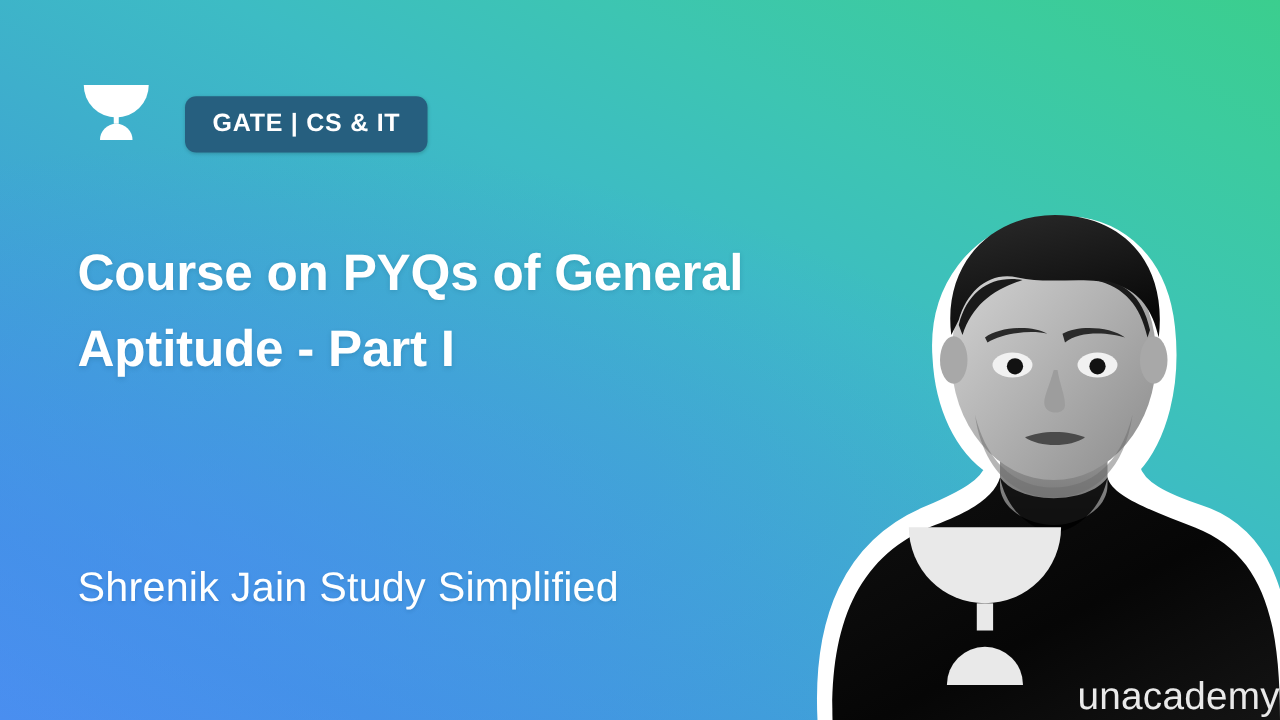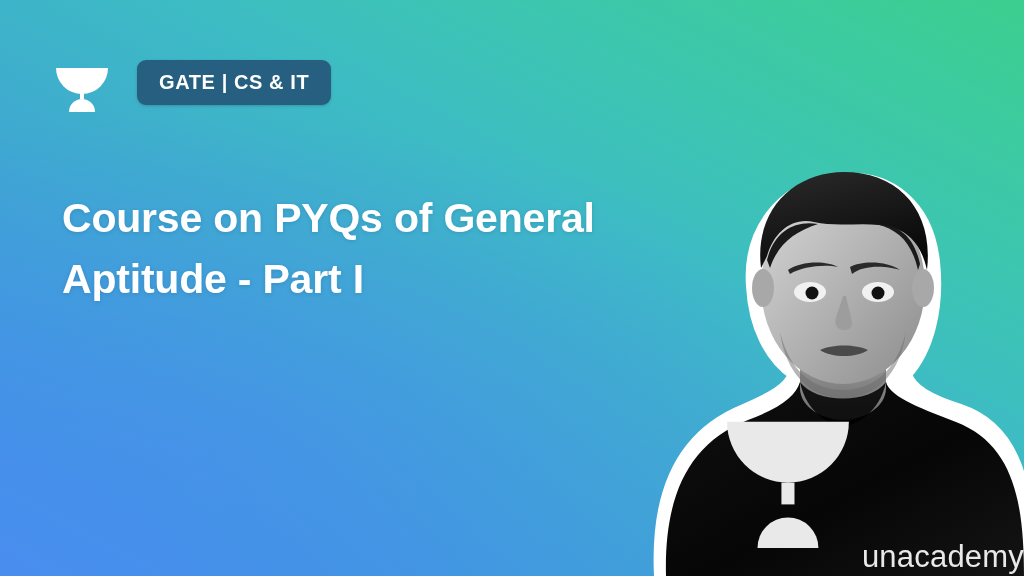--- a/index.html
+++ b/index.html
@@ -35,24 +35,24 @@
   }
   .bg-wash {
     position:absolute;
     inset:0;
     background:radial-gradient(120% 100% at 18% 78%, rgba(74,142,240,.55) 0%, rgba(74,142,240,0) 58%);
   }
 
   
   .header {
     position:absolute;
-    left:51px;
+    left:62px;
     top:60px;
     display:flex;
-    align-items:flex-start;
+    align-items:flex-end;
     gap:24px;
   }
 
   .brand-logo {
     width:62px;
     height:62px;
     display:block;
   }
 
   .badge {
@@ -147,20 +147,21 @@
       </svg>
     </span>
 
     <div class="badge">
       <span class="badge-text">GATE | CS &amp; IT</span>
     </div>
   </div>
 
   <div class="title">Course on PYQs of General Aptitude - Part I</div>
 
+  <div class="subtitle">Shrenik Jain Study Simplified</div>
 
   <div class="portrait">
     <svg viewBox="0 0 430 440" aria-hidden="true">
       <defs>
         <linearGradient id="skin" x1="0" y1="0" x2="1" y2="1">
           <stop offset="0%" stop-color="#d8d8d8"></stop>
           <stop offset="48%" stop-color="#b4b4b4"></stop>
           <stop offset="100%" stop-color="#8b8b8b"></stop>
         </linearGradient>
         <linearGradient id="neckg" x1="0" y1="0" x2="0" y2="1">

